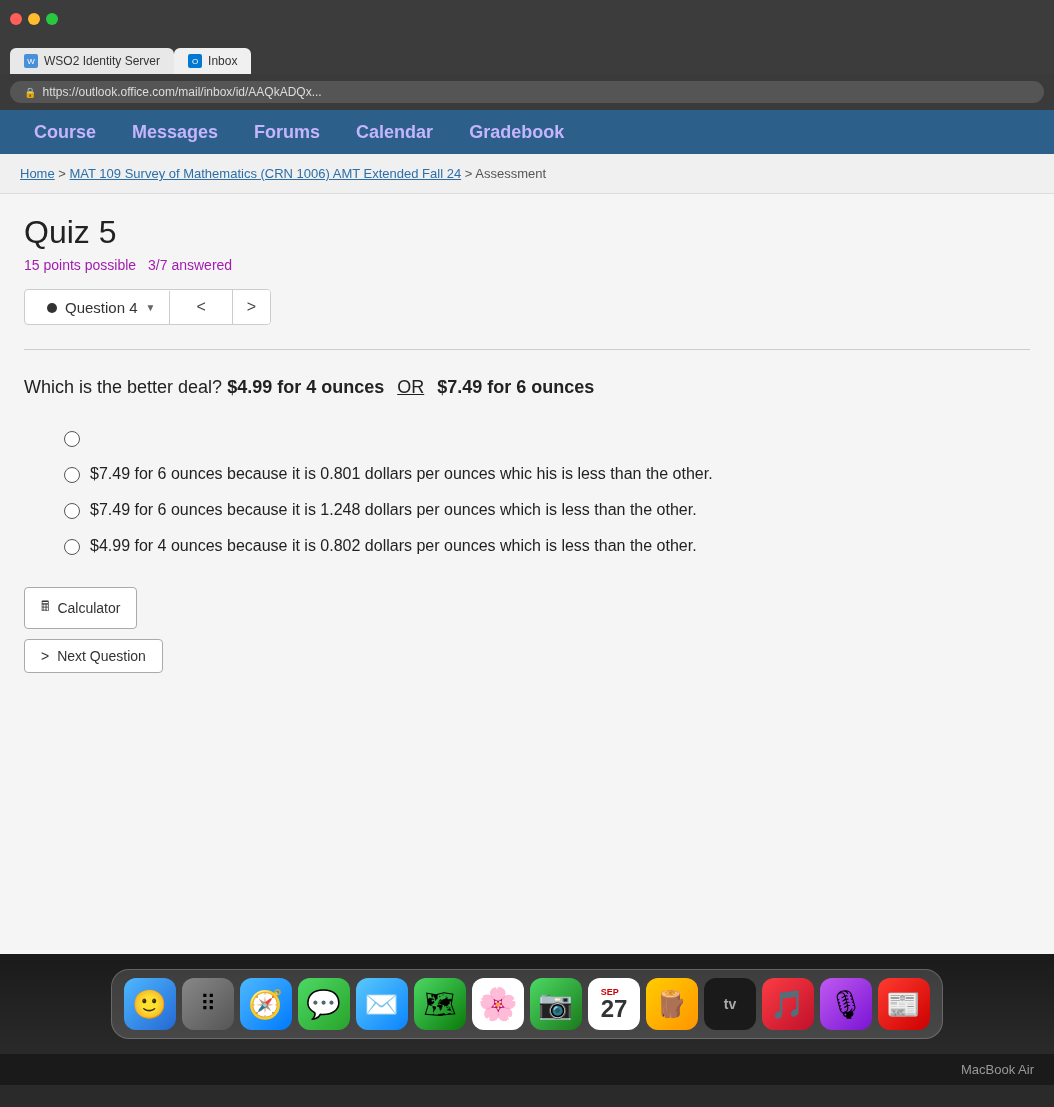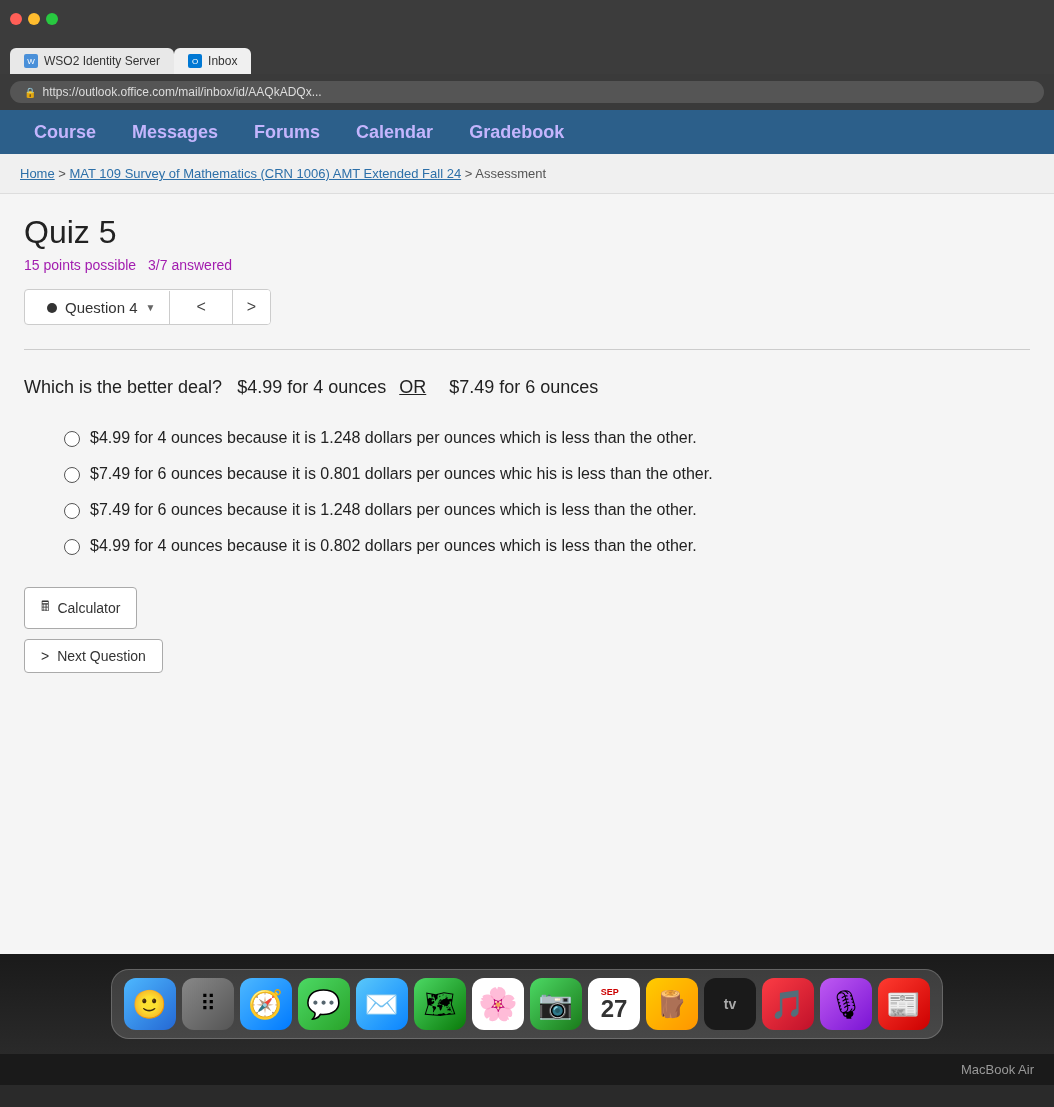--- a/index.html
+++ b/index.html
@@ -185,22 +185,21 @@
     }
 
     .question-text {
       font-size: 18px;
       color: #222;
       margin-bottom: 28px;
       font-weight: 400;
       line-height: 1.5;
     }
     .question-text .price {
-      font-weight: 400;
-      margin-left: 10px;
+      font-weight: 700;
     }
     .question-text .or-label {
       margin: 0 8px;
       font-weight: 400;
       text-decoration: underline;
     }
 
     .answer-options {
       list-style: none;
       margin-bottom: 32px;
@@ -391,21 +390,20 @@
   <div class="question-text">
     <span>Which is the better deal?</span>
     <span class="price">$4.99 for 4 ounces</span>
     <span class="or-label">OR</span>
     <span class="price">$7.49 for 6 ounces</span>
   </div>
 
   <ul class="answer-options">
     <li class="answer-option">
       <div class="radio-circle"></div>
-      <span>$4.99 for 4 ounces because it is 1.248 dollars per ounces which is less than the other.</span>
     </li>
     <li class="answer-option">
       <div class="radio-circle"></div>
       <span>$7.49 for 6 ounces because it is 0.801 dollars per ounces whic his is less than the other.</span>
     </li>
     <li class="answer-option">
       <div class="radio-circle"></div>
       <span>$7.49 for 6 ounces because it is 1.248 dollars per ounces which is less than the other.</span>
     </li>
     <li class="answer-option">

